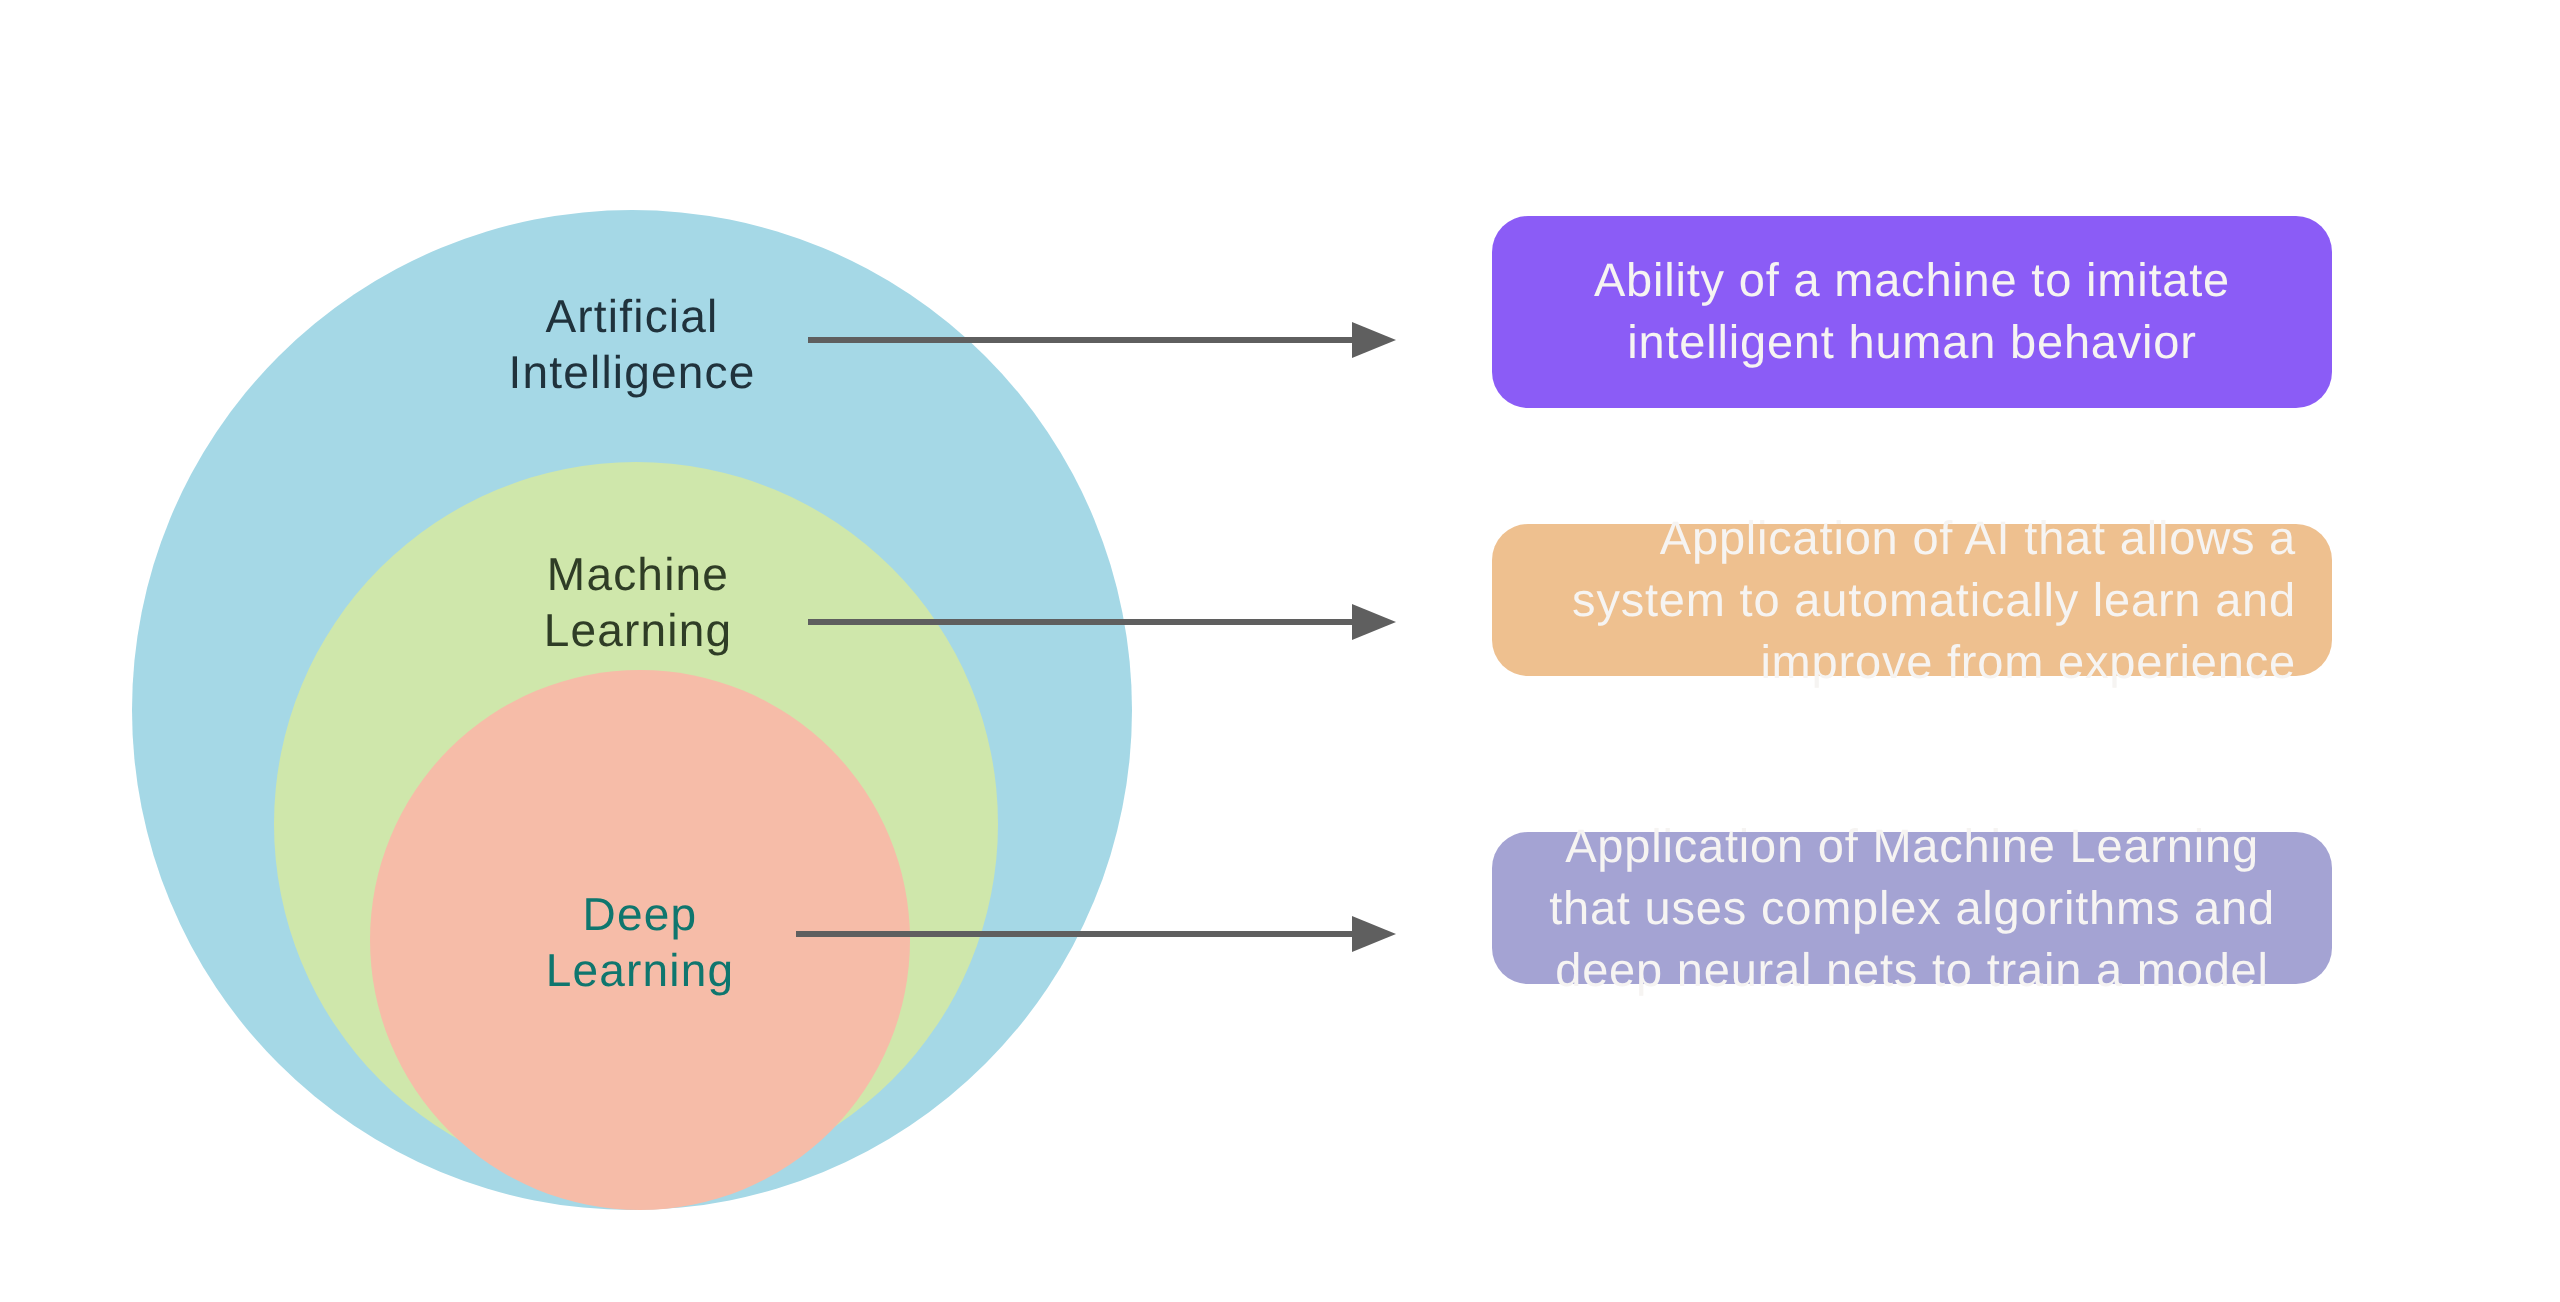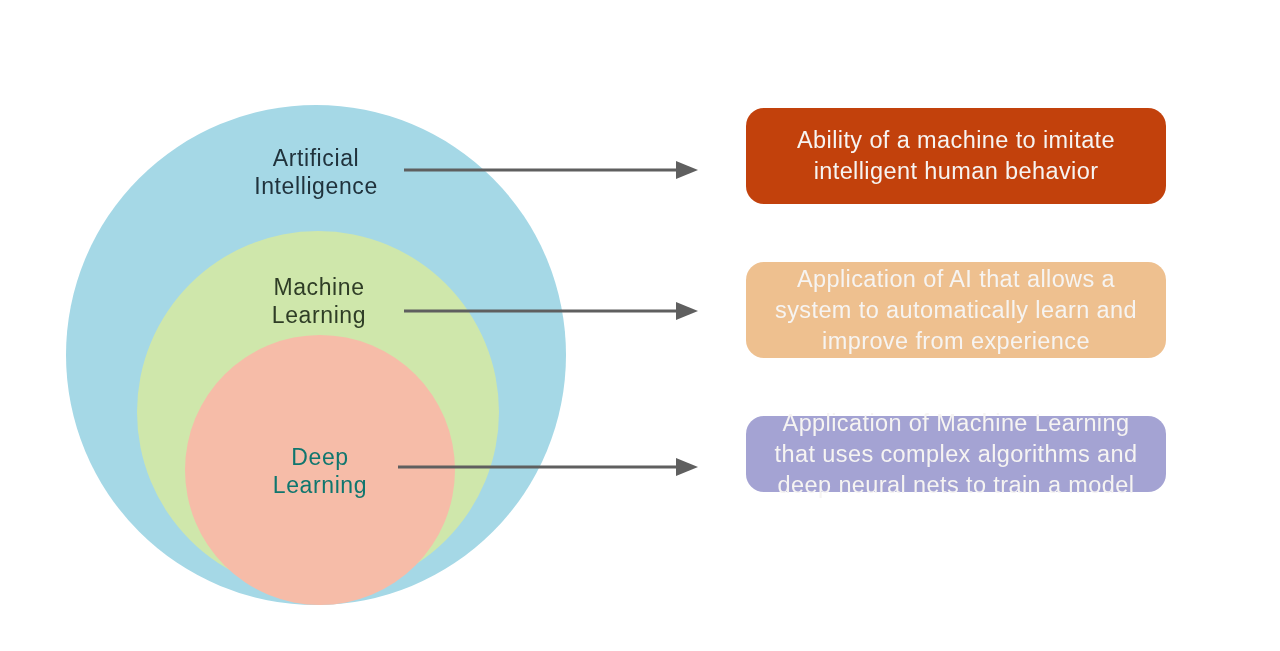--- a/index.html
+++ b/index.html
@@ -40,21 +40,21 @@
     justify-content: center;
     text-align: center;
     color: #f6f4f2;
     font-size: 23.5px;
     line-height: 31px;
     letter-spacing: 0.4px;
     padding: 0 18px;
     box-sizing: border-box;
   }
   .callout-1 { top: 108px; height: 96px; }
-  .callout-2 { top: 262px; height: 96px; }
+  .callout-2 { top: 262px; height: 76px; text-align: right; }
   .callout-3 { top: 416px; height: 76px; }
 </style>
 </head>
 <body>
 
 <div class="canvas">
 
   <svg class="venn-svg" viewBox="0 0 1280 651">
 
     <circle cx="316" cy="355" r="250" fill="#a5d8e6"></circle>
@@ -81,21 +81,21 @@
   </div>
   <div class="ring-label label-ml">
     <span class="line">Machine</span>
     <span class="line">Learning</span>
   </div>
   <div class="ring-label label-dl">
     <span class="line">Deep</span>
     <span class="line">Learning</span>
   </div>
 
-  <div class="callout callout-1" style="background-color: #c2410c;">
+  <div class="callout callout-1" style="background-color: #8b5cf6;">
     <span>Ability of a machine to imitate intelligent human behavior</span>
   </div>
   <div class="callout callout-2" style="background-color: rgb(238, 192, 143);">
     <span>Application of AI that allows a system to automatically learn and improve from experience</span>
   </div>
   <div class="callout callout-3" style="background-color: rgb(164, 163, 211);">
     <span>Application of Machine Learning that uses complex algorithms and deep neural nets to train a model</span>
   </div>
 
 </div>

